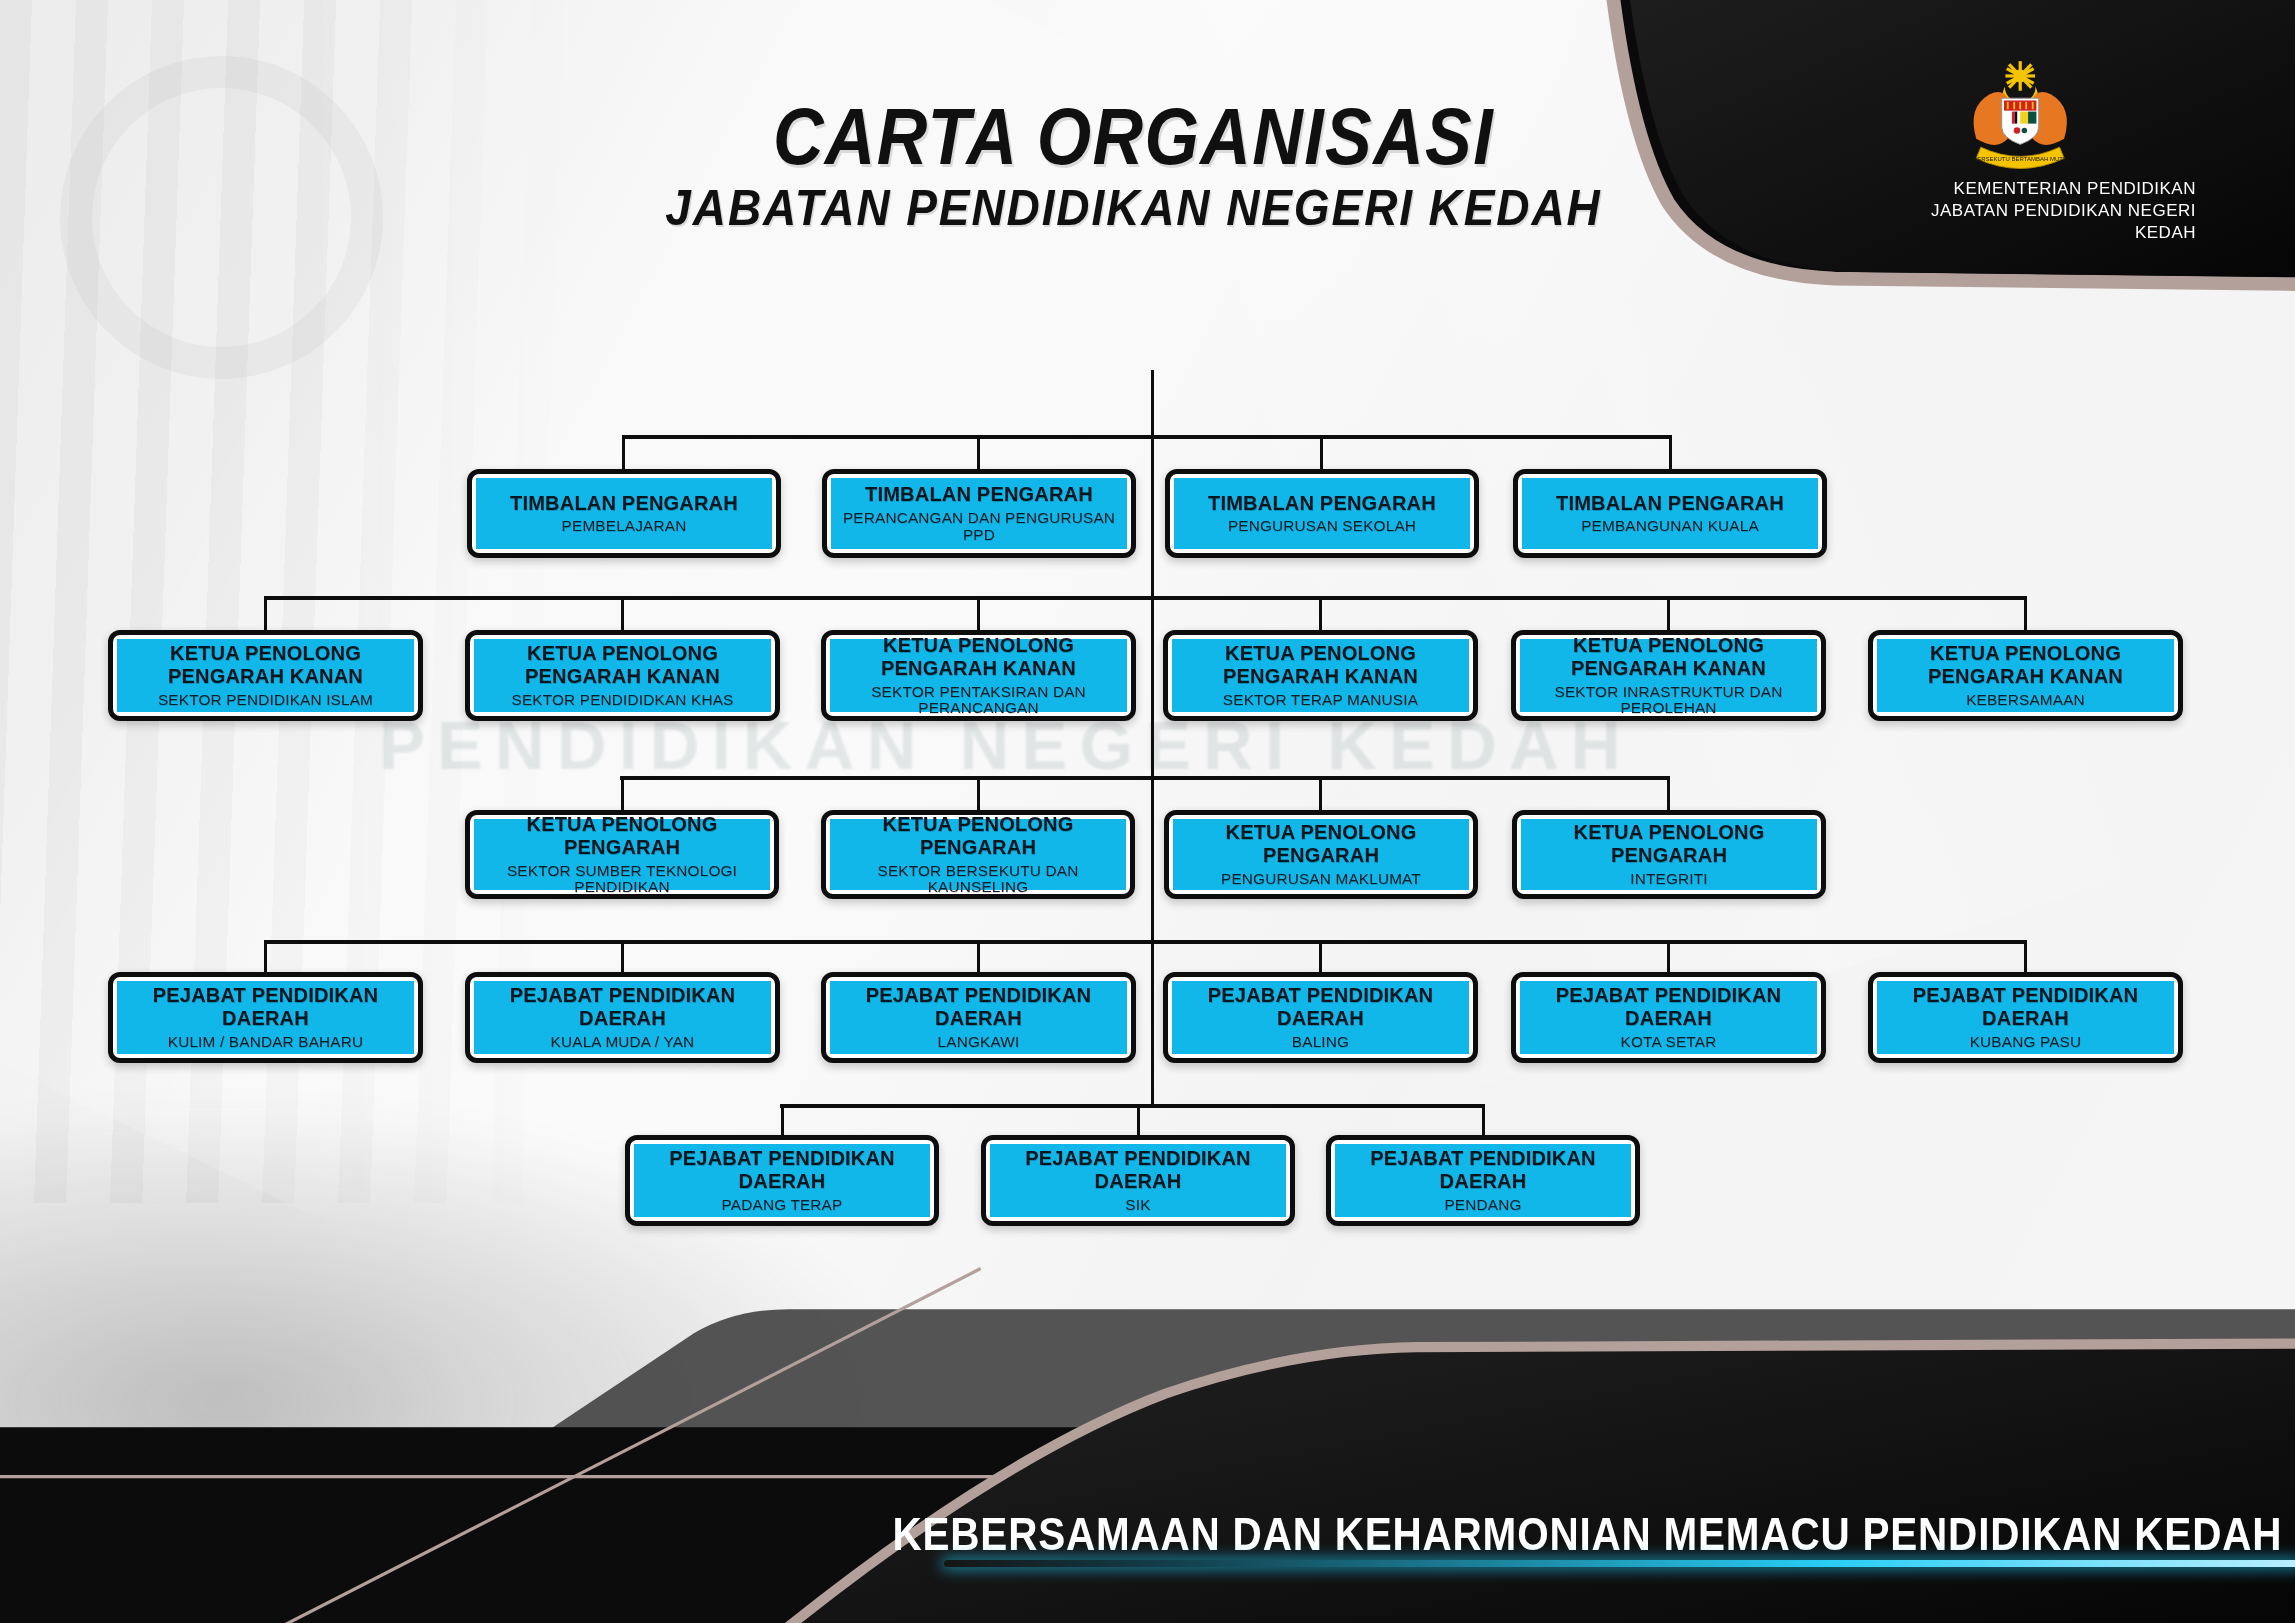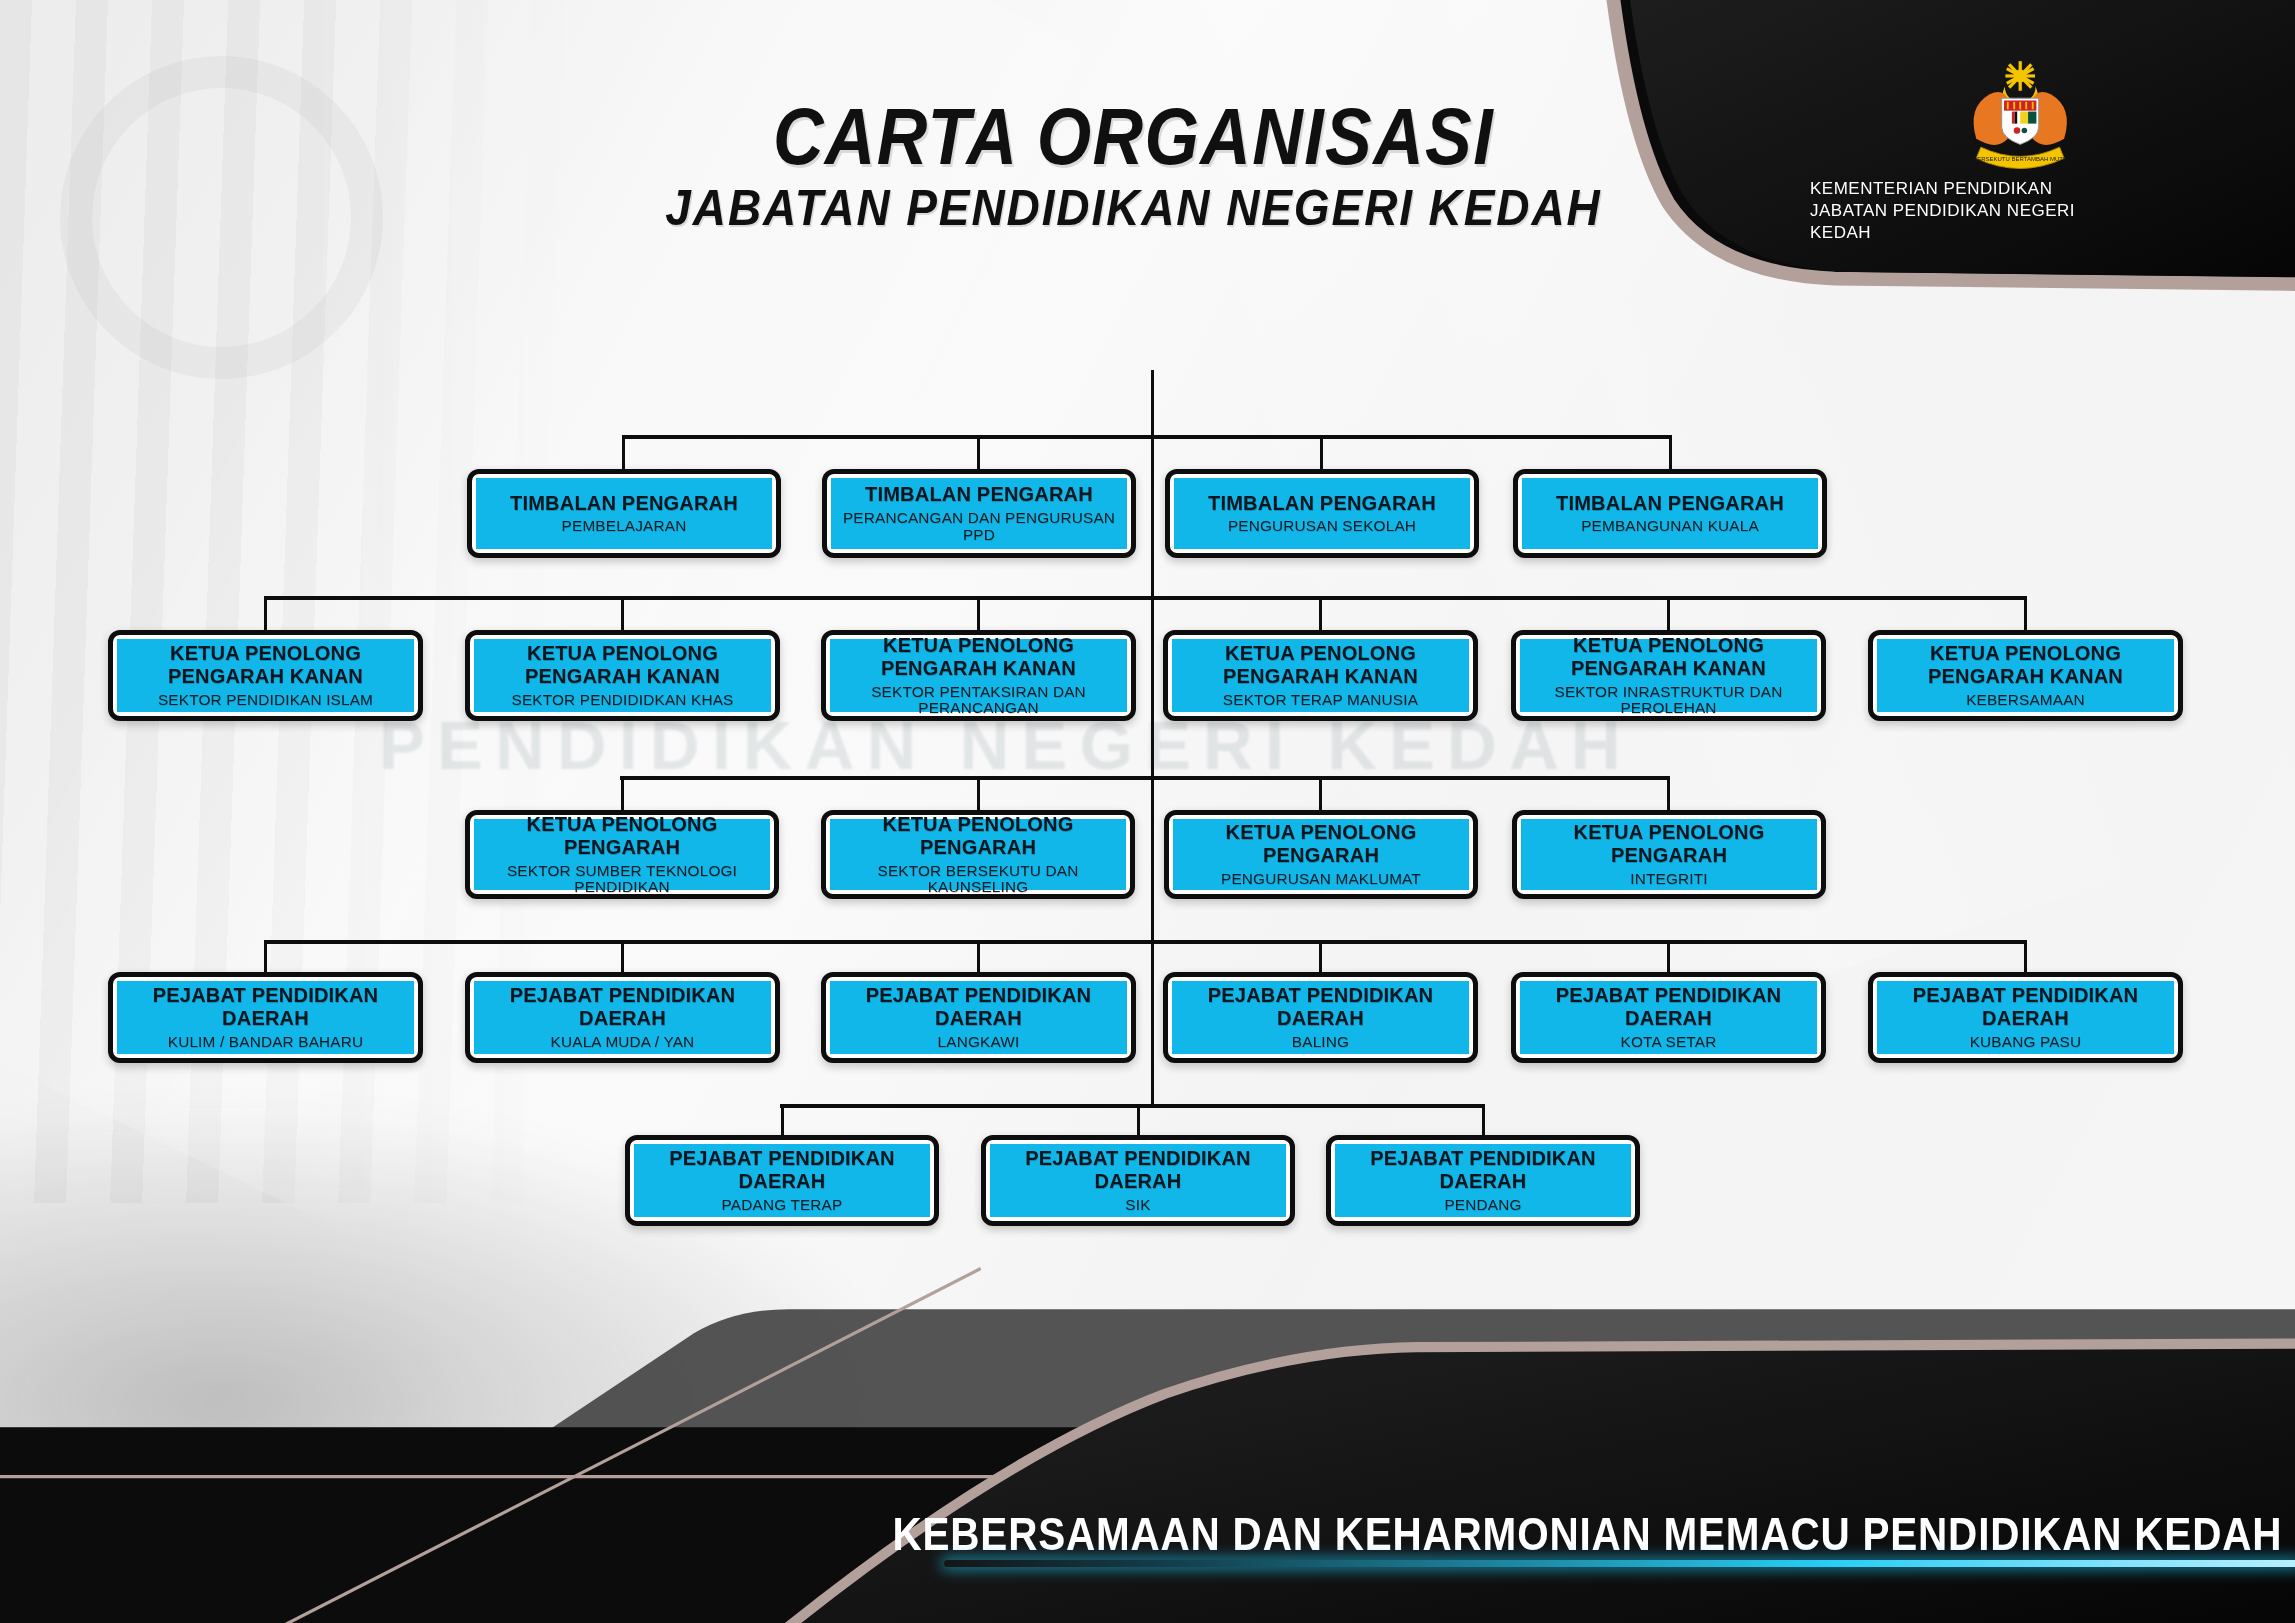--- a/index.html
+++ b/index.html
@@ -22,21 +22,21 @@
   .bg-watermark{position:absolute;left:379px;top:706px;font-weight:bold;font-size:69px;letter-spacing:12px;
       color:rgba(36,66,82,.10);white-space:nowrap;filter:blur(0.9px);}
   
   .title-block{position:absolute;left:578px;top:97px;width:1111px;text-align:center;z-index:3;}
   .title-main{font-size:70px;font-weight:bold;font-style:italic;letter-spacing:1.4px;line-height:1;
       color:#101010;transform:scaleY(1.14);transform-origin:top center;text-shadow:1.9px 2.3px 0 rgba(0,0,0,.12);}
   .title-sub{margin-top:15.7px;font-size:46px;font-weight:bold;font-style:italic;letter-spacing:1.9px;line-height:1;
       color:#101010;transform:scaleY(1.08);transform-origin:top center;text-shadow:1.4px 1.9px 0 rgba(0,0,0,.12);}
   
   .brand-svg{position:absolute;inset:0;z-index:4;pointer-events:none;}
-  .brand-content{position:absolute;left:1810px;top:32px;width:268px;text-align:left;z-index:5;}
+  .brand-content{position:absolute;left:1928px;top:32px;width:268px;text-align:right;z-index:5;}
   .brand-lines{margin-top:7.4px;color:#fff;font-size:17px;line-height:1.28;letter-spacing:0.5px;}
   
   #org-layer{position:absolute;inset:0;z-index:3;}
   .conn{position:absolute;background:#0d0d0d;}
   .org-box{position:absolute;background:#ffffff;border:5.1px solid #0d0d0d;border-radius:12px;
       box-sizing:border-box;box-shadow:0 3.7px 8.3px rgba(0,0,0,.20);}
   .org-box-inner{position:absolute;inset:3.7px;background:var(--cyan,#12b7e9);display:flex;flex-direction:column;
       align-items:center;justify-content:center;text-align:center;padding:0 7.4px;}
   .org-box-title{font-weight:bold;font-size:20px;letter-spacing:0.2px;line-height:1.15;color:#081620;
       text-shadow:0.5px 0.9px 0 rgba(0,0,0,.22);}

